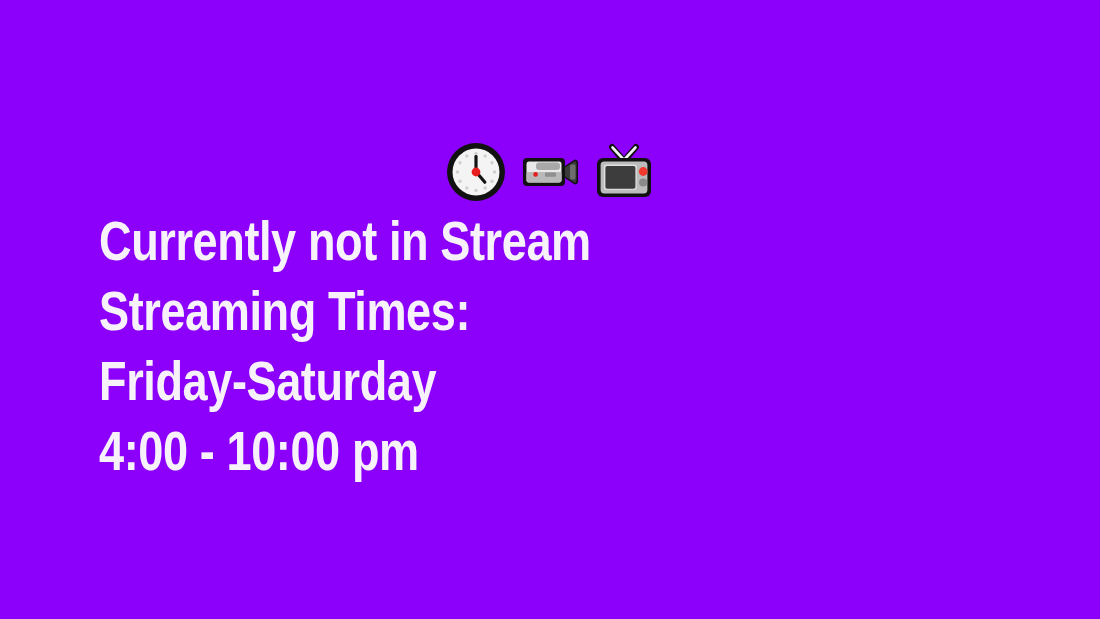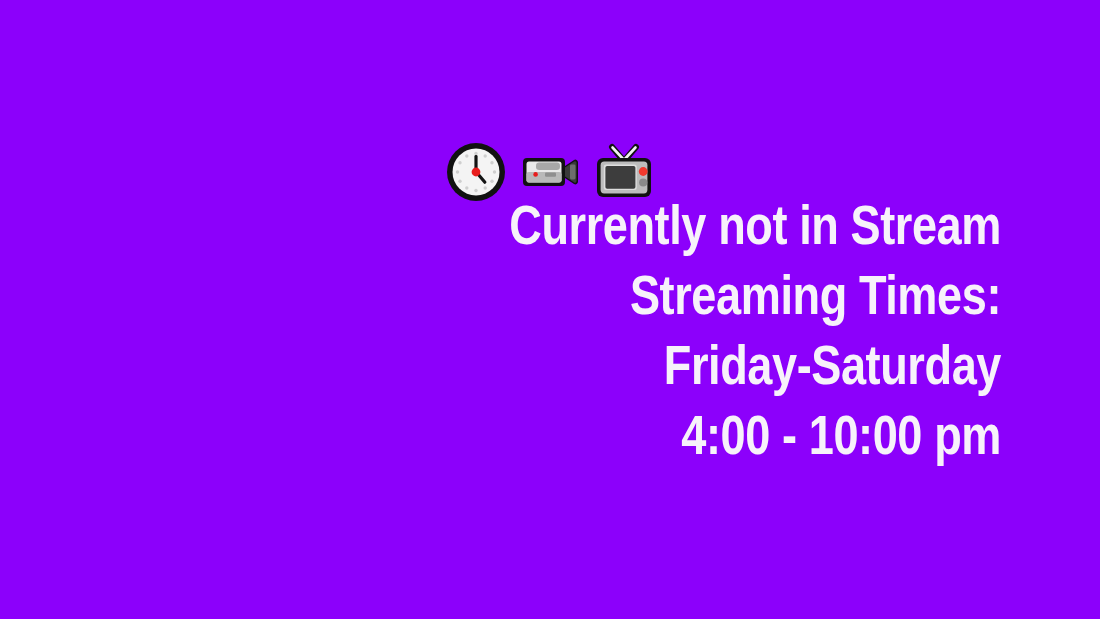--- a/index.html
+++ b/index.html
@@ -53,22 +53,22 @@
     display: block;
     width: 64px;
     height: 64px;
   }
 
   
   .text-stack {
     position: absolute;
     left: 0;
     right: 0;
-    top: 190px;
-    text-align: right;
+    top: 206px;
+    text-align: left;
     user-select: none;
   }
 
   .line {
     display: block;
     color: #f7f2fa;
     font-family: "Liberation Sans", sans-serif;
     font-weight: 700;
     font-size: 54px;
     line-height: 70px;

